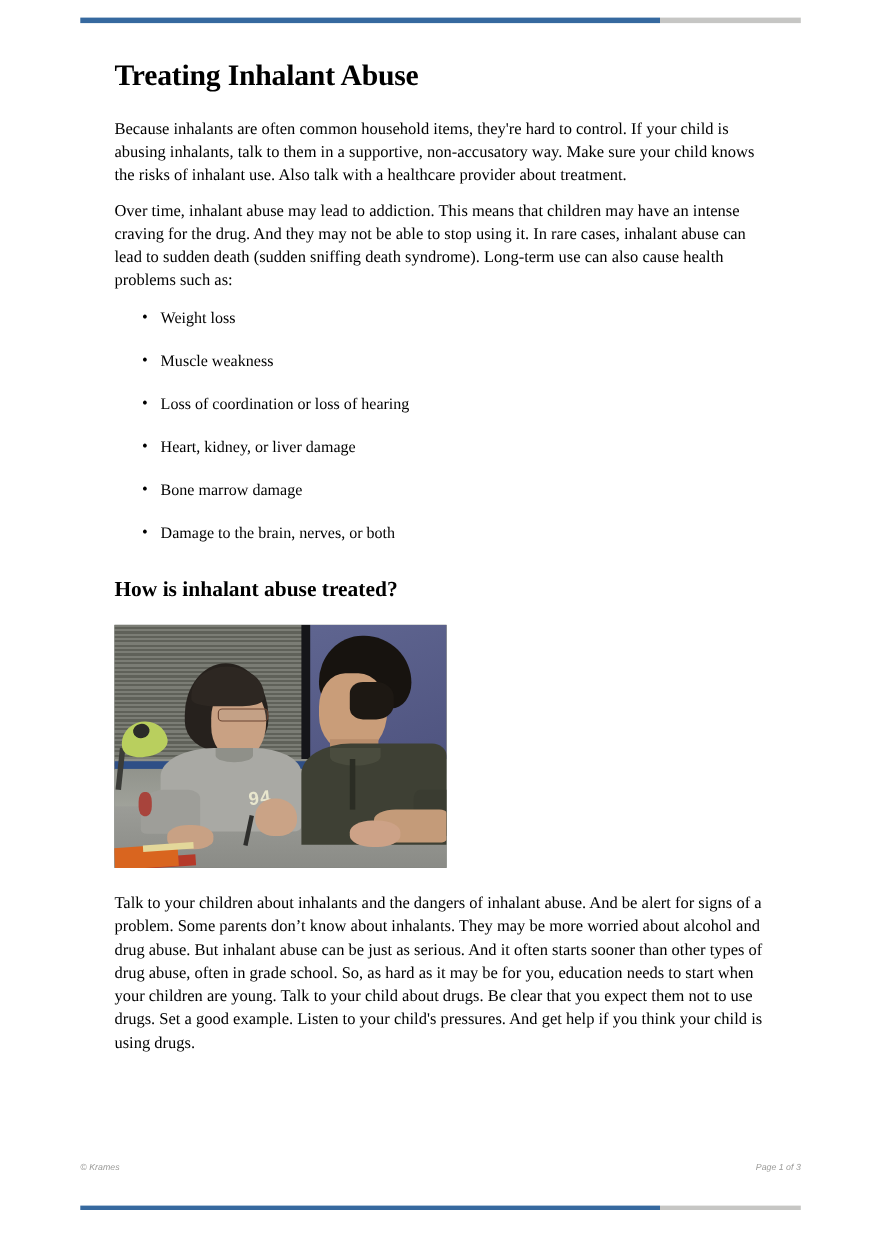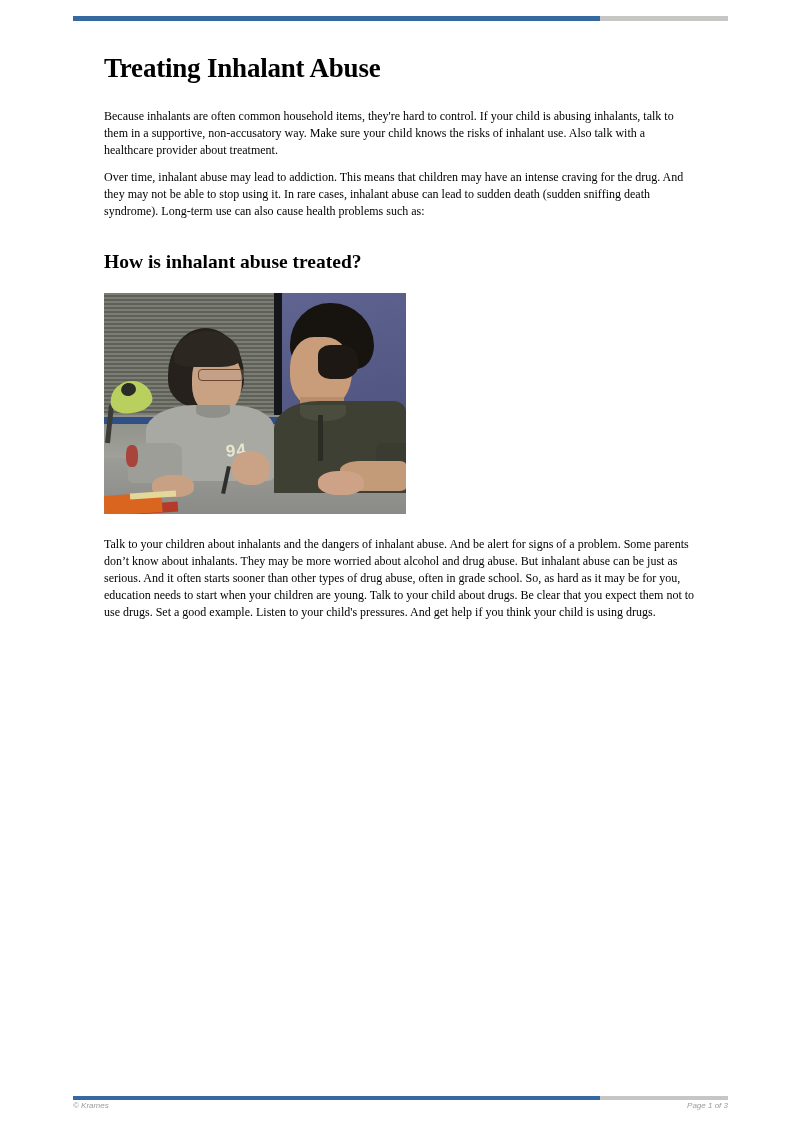--- a/index.html
+++ b/index.html
@@ -54,21 +54,21 @@
 
   h2.section-heading {
     font-size: 19.5px;
     font-weight: bold;
     margin: 26px 0 20px 0;
     line-height: 1.2;
   }
   h2.section-heading.tight-top { margin-top: 30px; }
 
   p.body-text {
-    font-size: 12px;
+    font-size: 15px;
     line-height: 1.42;
     margin: 0 0 10px 0;
     text-align: left;
   }
 
   ul.risk-list {
     list-style: none;
     margin: 14px 0 0 0;
     padding: 0;
   }
@@ -364,21 +364,21 @@
     background: #36699f;
   }
   .footer-rule .seg-gray {
     flex: 1;
     height: 100%;
     background: #c6c6c4;
   }
   .footer-text {
     position: absolute;
     left: 73px;
-    top: 1101px;
+    top: 1057px;
     width: 655px;
     display: flex;
     justify-content: space-between;
     font-family: "Liberation Sans", sans-serif;
     font-style: italic;
     font-size: 8px;
     color: #9a9a98;
     gap: 44px;
   }
 </style>
@@ -391,20 +391,28 @@
 </div>
 
 <div class="page">
 
   <h1 class="doc-title">Treating Inhalant Abuse</h1>
 
   <p class="body-text">Because inhalants are often common household items, they're hard to control. If your child is abusing inhalants, talk to them in a supportive, non-accusatory way. Make sure your child knows the risks of inhalant use. Also talk with a healthcare provider about treatment.</p>
 
   <p class="body-text">Over time, inhalant abuse may lead to addiction. This means that children may have an intense craving for the drug. And they may not be able to stop using it. In rare cases, inhalant abuse can lead to sudden death (sudden sniffing death syndrome). Long-term use can also cause health problems such as:</p>
 
+  <ul class="risk-list">
+    <li>Weight loss</li>
+    <li>Muscle weakness</li>
+    <li>Loss of coordination or loss of hearing</li>
+    <li>Heart, kidney, or liver damage</li>
+    <li>Bone marrow damage</li>
+    <li>Damage to the brain, nerves, or both</li>
+  </ul>
 
   <h2 class="section-heading tight-top">How is inhalant abuse treated?</h2>
 
 
   <figure class="photo-figure">
     <div class="photo">
       <div class="ph-blinds"></div>
       <div class="ph-panel"></div>
       <div class="ph-panel-edge"></div>
       <div class="ph-wall"></div>

